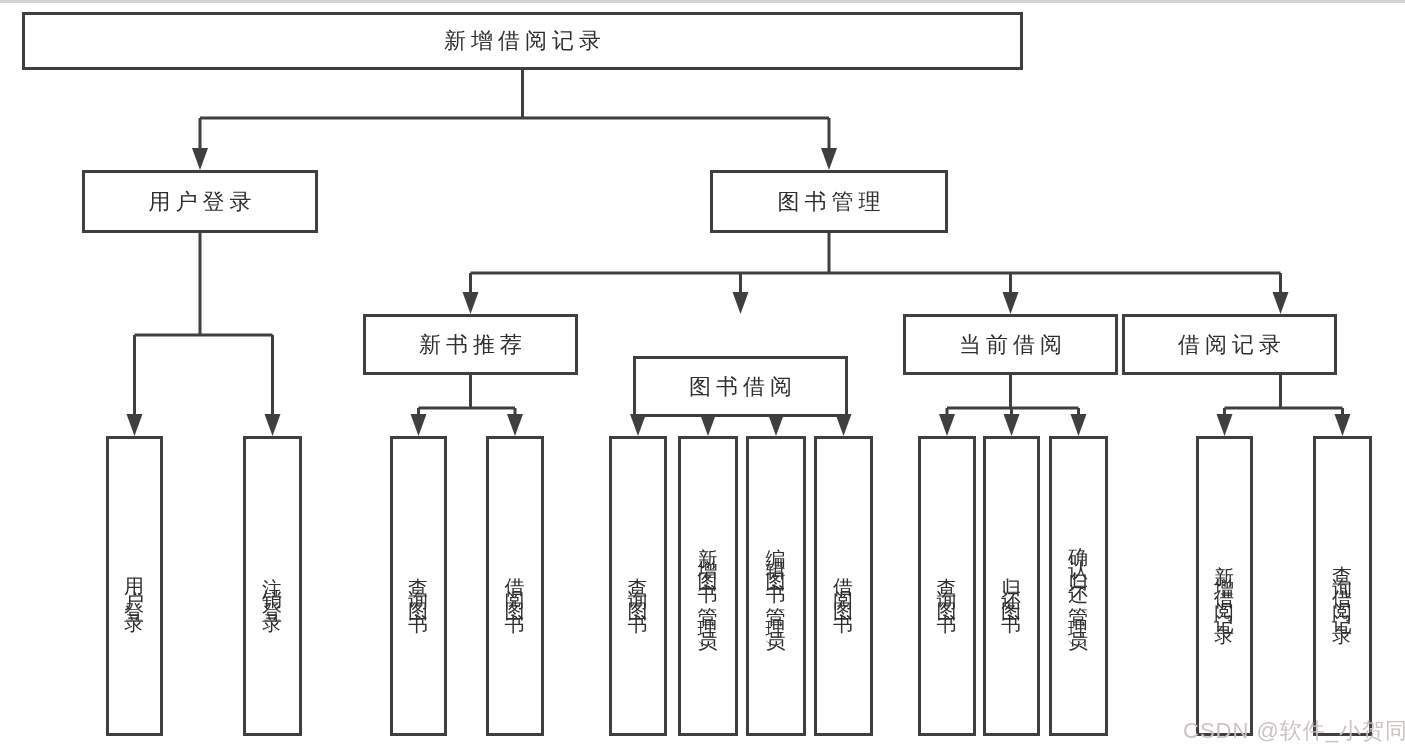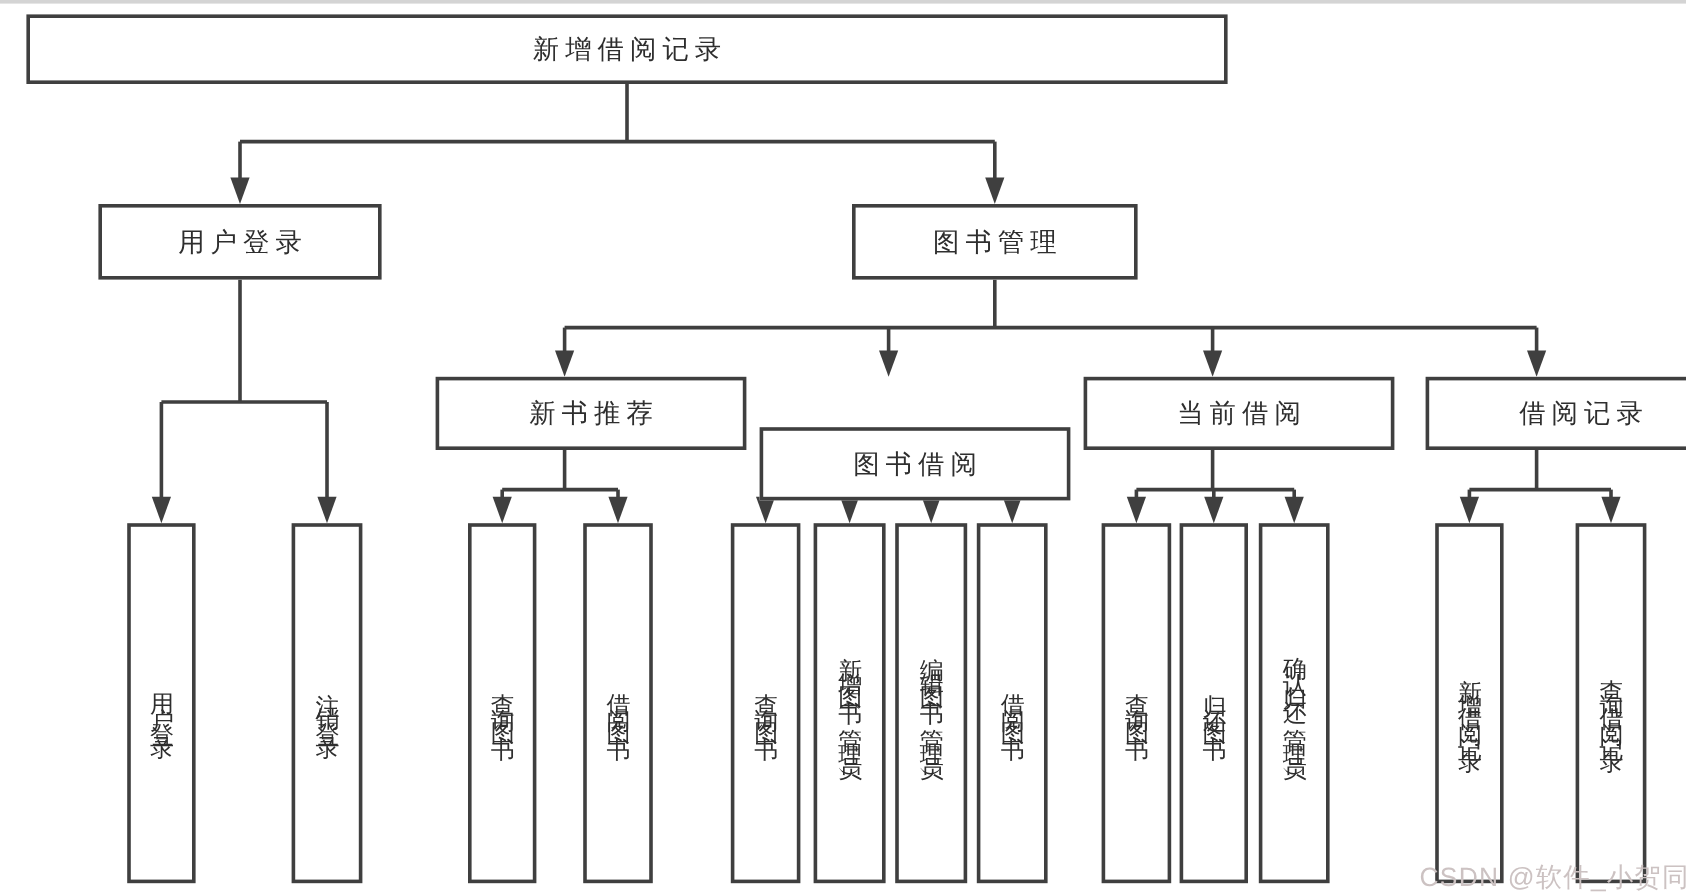--- a/index.html
+++ b/index.html
@@ -42,22 +42,22 @@
   .vbox{
     writing-mode:vertical-rl;
     text-orientation:mixed;
     font-size:20px;
     letter-spacing:12px;
     line-height:1;
   }
   .root{left:22px;top:12px;width:1001px;height:58px;}
   .l2a{left:82px;top:170px;width:236px;height:63px;}
   .l2b{left:710px;top:170px;width:238px;height:63px;text-align:center;}
-  .l3{top:314px;width:259px;height:61px;}
-  .l3a{left:363px;} .l3b{left:633px;margin-top:42px;} .l3c{left:903px;} .l3d{left:1188px;}
+  .l3{top:314px;width:215px;height:61px;}
+  .l3a{left:363px;} .l3b{left:633px;margin-top:42px;} .l3c{left:903px;} .l3d{left:1122px;}
   .leaf{top:436px;height:300px;}
   .lf1{left:106px;width:57px;}
   .lf2{left:243px;width:59px;}
   .lf3{left:390px;width:57px;}
   .lf4{left:486px;width:58px;}
   .lf5{left:609px;width:58px;}
   .lf6{left:678px;width:60px;}
   .lf7{left:746px;width:60px;}
   .lf8{left:814px;width:59px;}
   .lf9{left:918px;width:58px;}

